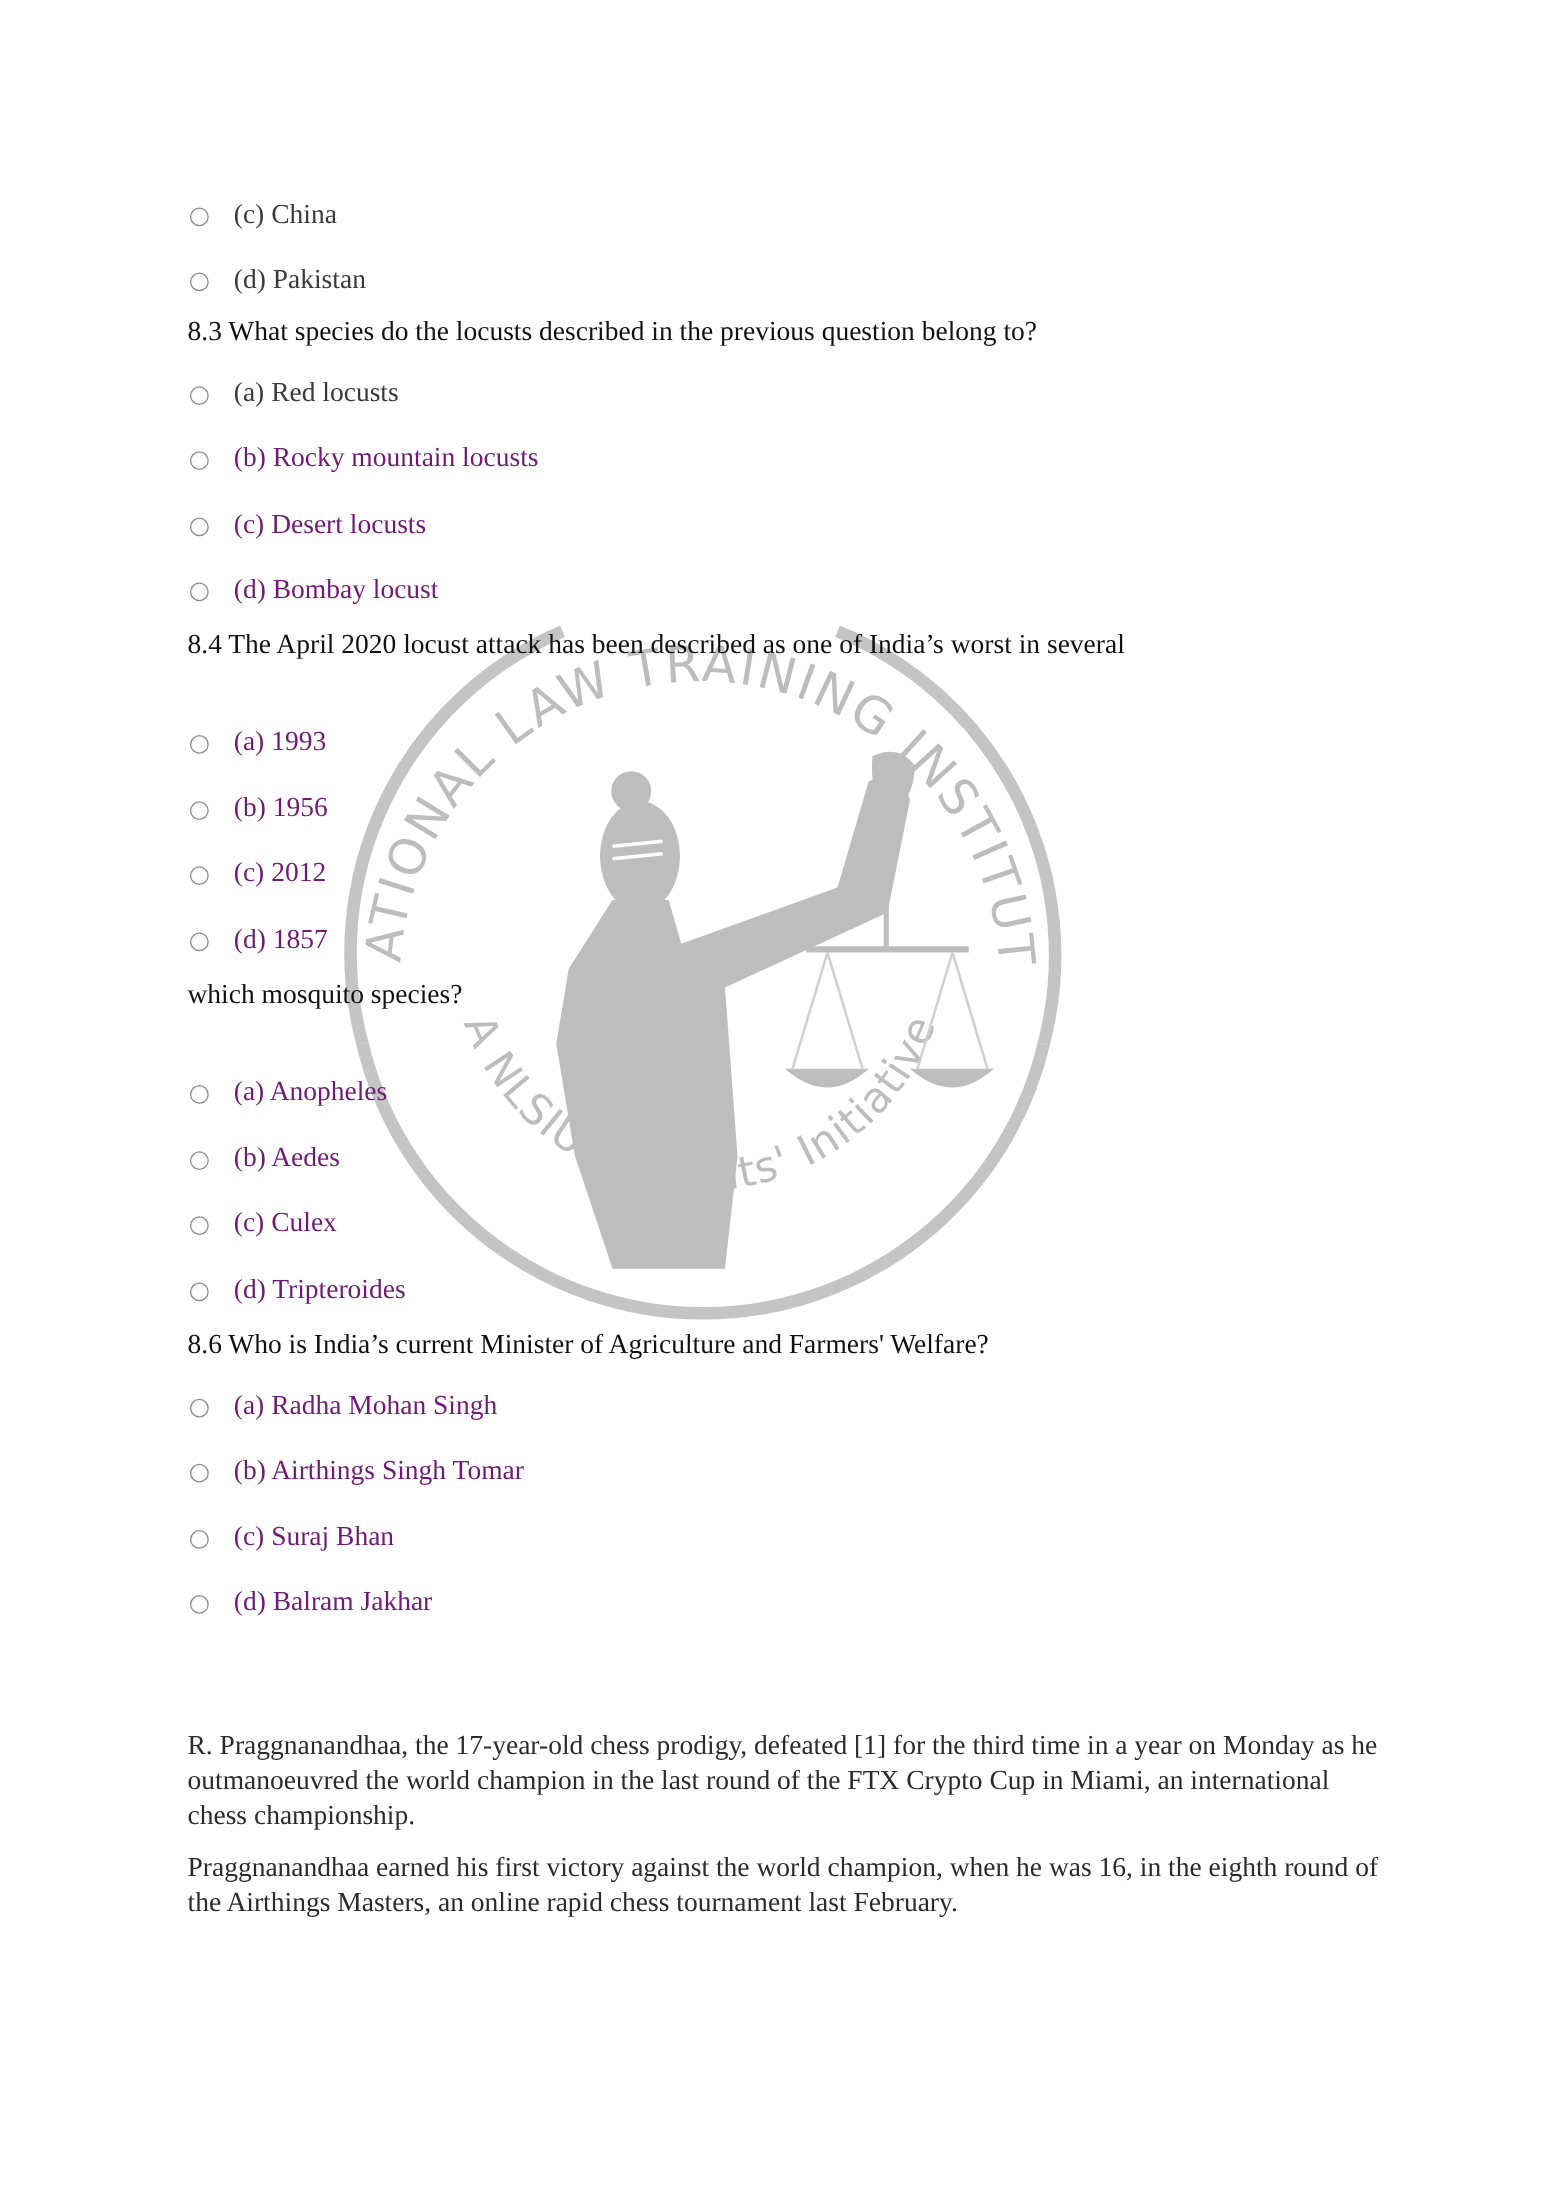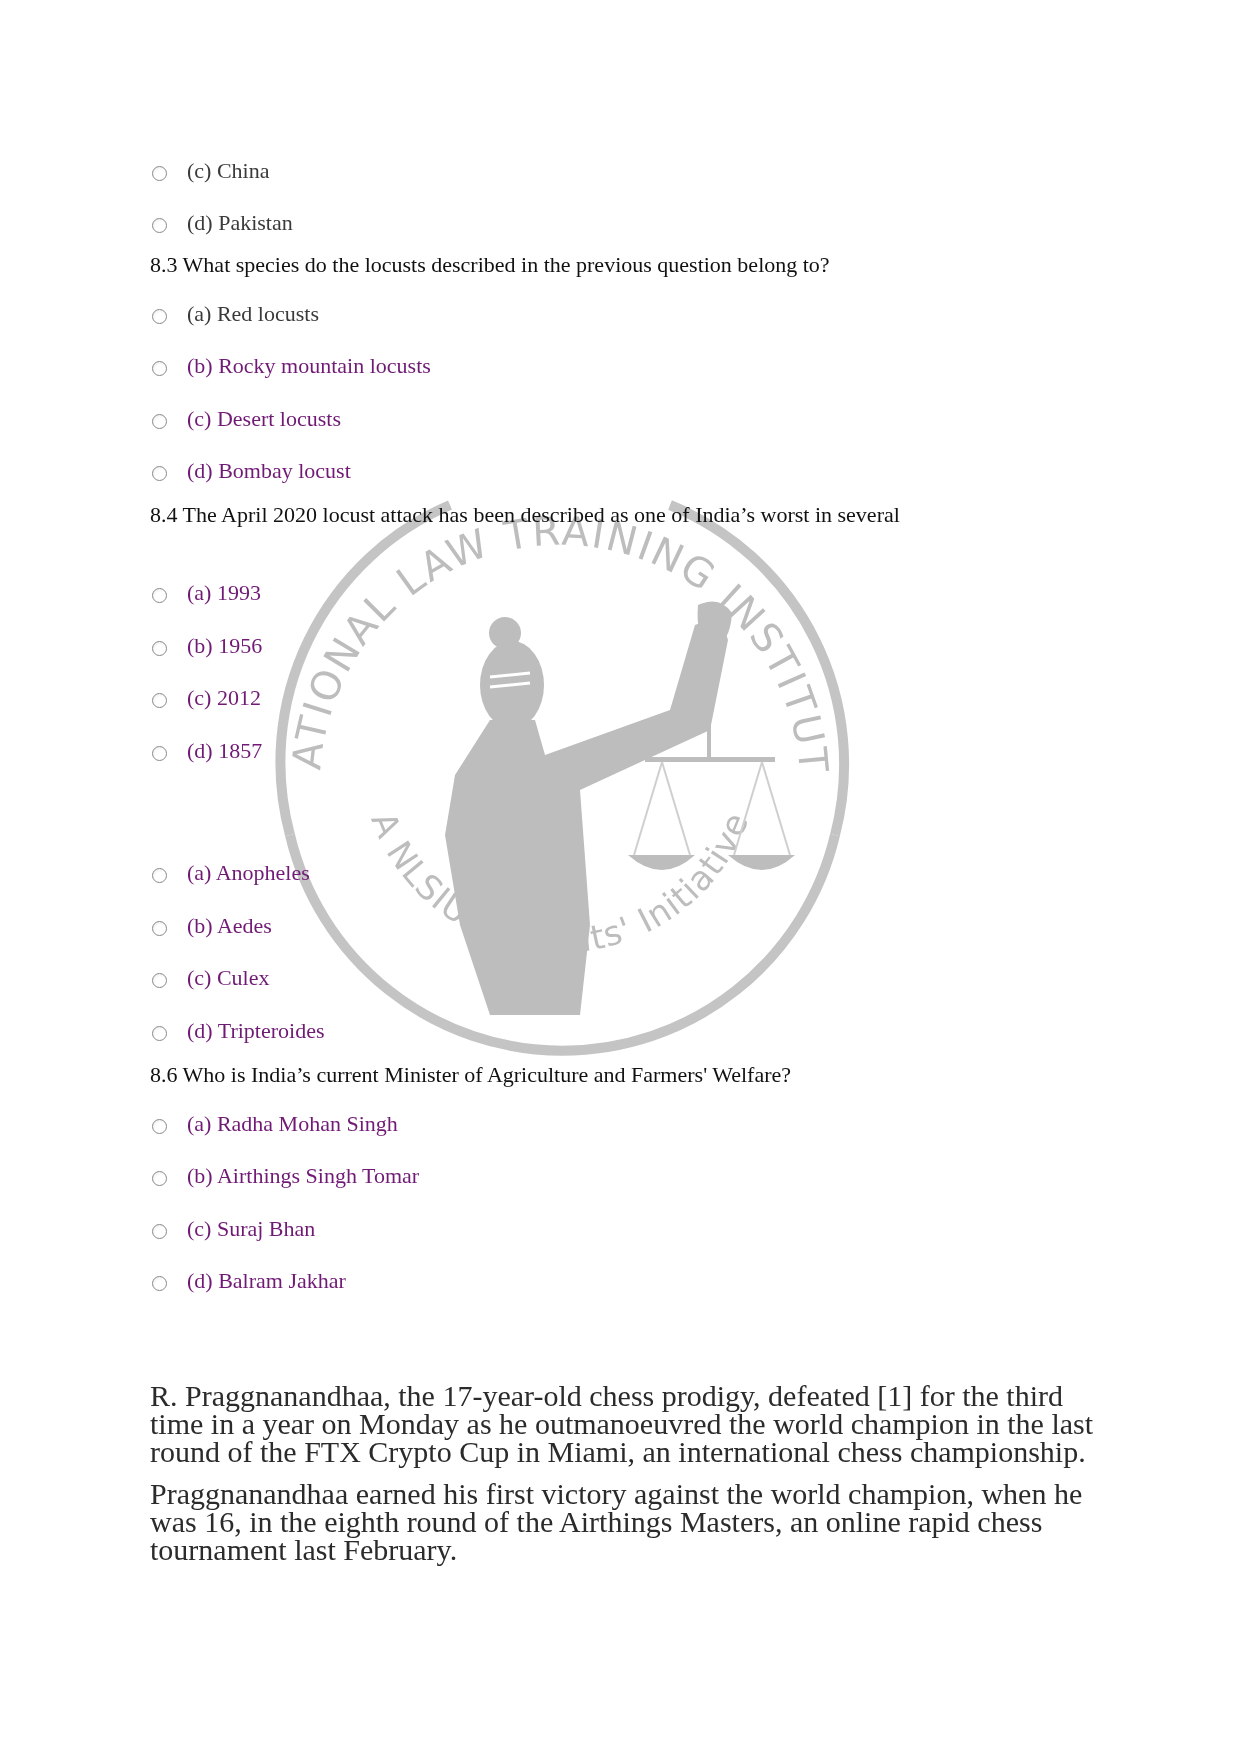--- a/index.html
+++ b/index.html
@@ -71,21 +71,21 @@
       width: 960px;
       font-weight: normal;
       font-size: 22px;
       line-height: 29px;
       color: #111111;
     }
     .para {
       position: absolute;
       left: 0;
       width: 960px;
-      font-size: 30px;
+      font-size: 22px;
       line-height: 28px;
       color: #2b2b2b;
     }
   </style>
 </head>
 <body>
 
 <div class="page">
 
   <svg class="watermark" viewBox="0 0 620 620" xmlns="http://www.w3.org/2000/svg">
@@ -177,20 +177,21 @@
     <div class="option" style="top:687px">
       <span class="radio"></span>
       <span class="opt-label">(c) 2012</span>
     </div>
     <div class="option" style="top:740px">
       <span class="radio"></span>
       <span class="opt-label">(d) 1857</span>
     </div>
 
     <div class="question" style="top:780px">
+      <div>which mosquito species?</div>
     </div>
     <div class="option" style="top:862px">
       <span class="radio"></span>
       <span class="opt-label">(a) Anopheles</span>
     </div>
     <div class="option" style="top:915px">
       <span class="radio"></span>
       <span class="opt-label">(b) Aedes</span>
     </div>
     <div class="option" style="top:967px">

